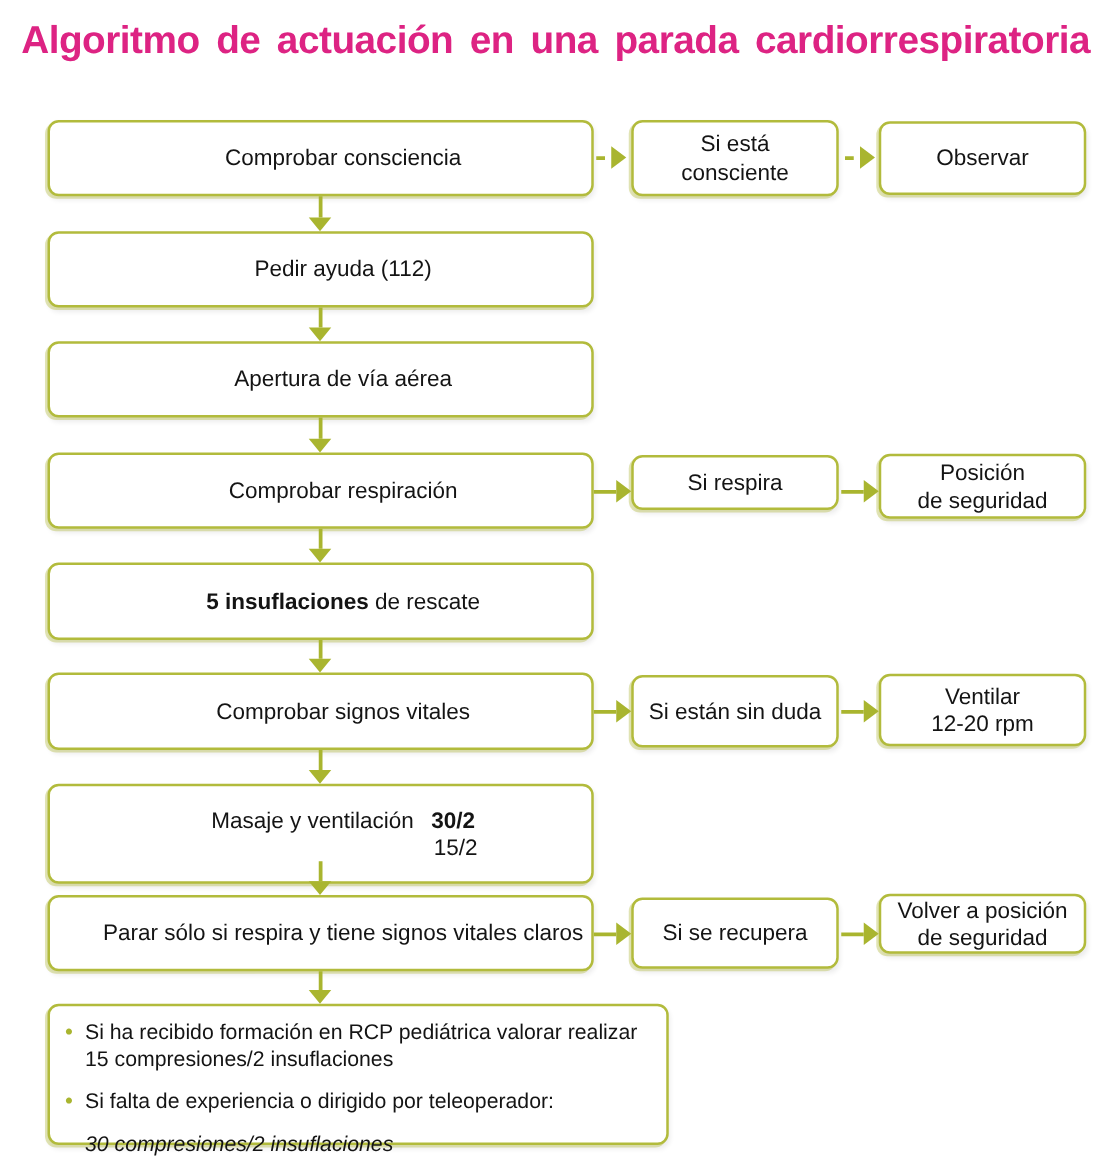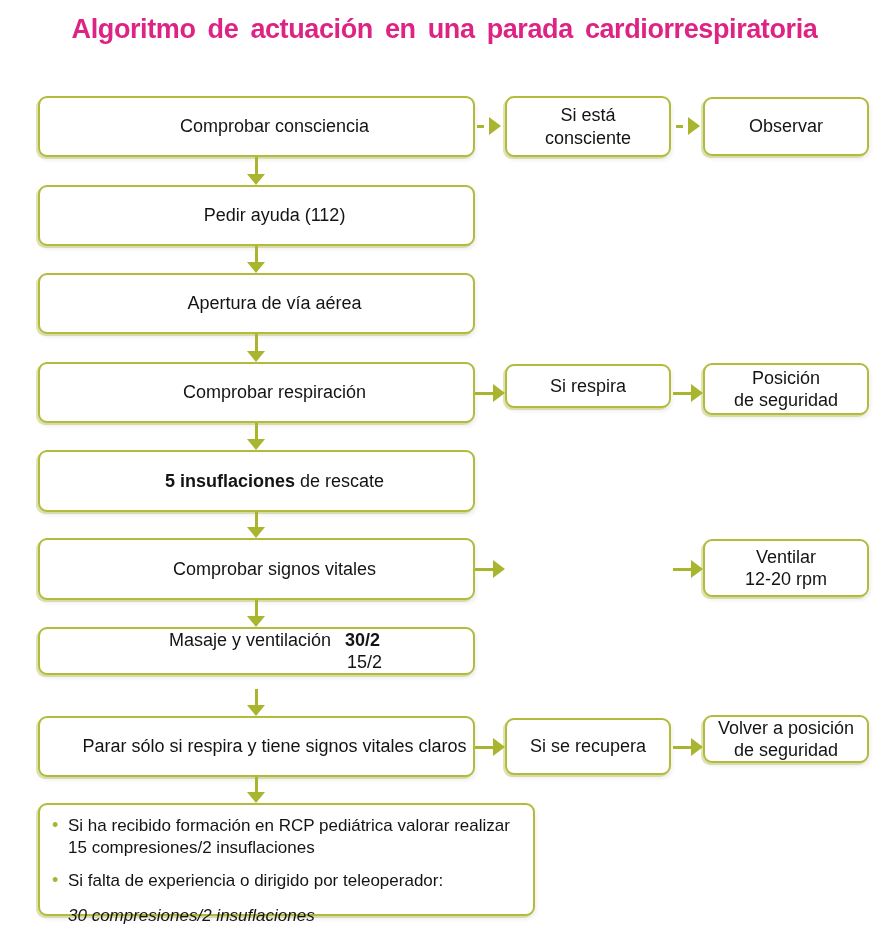--- a/index.html
+++ b/index.html
@@ -13,21 +13,21 @@
   body{font-family:"Liberation Sans", sans-serif;color:var(--ink);}
   .canvas{
     position:relative;
     width:889px;height:940px;
     background:#ffffff;
     overflow:hidden;
   }
   .title{
     position:absolute;top:14px;left:0;width:889px;
     text-align:center;
-    font-size:27px;font-weight:700;
+    font-size:31px;font-weight:700;
     letter-spacing:-0.4px;word-spacing:5px;
     color:var(--pink);
   }
   .box{
     position:absolute;
     background:#ffffff;
     border:2px solid var(--olive);
     border-radius:9px;
     box-shadow:-2px 2px 0 rgba(178,187,60,0.38), 1px 3px 4px rgba(0,0,0,0.08);
     display:flex;flex-direction:column;
@@ -99,21 +99,21 @@
   </div>
   <div class="box main" style="top:362px;height:61px">
     <span>Comprobar respiración</span>
   </div>
   <div class="box main" style="top:450px;height:62px">
     <span><span class="bold">5 insuflaciones</span><span> de rescate</span></span>
   </div>
   <div class="box main" style="top:538px;height:62px">
     <span>Comprobar signos vitales</span>
   </div>
-  <div class="box main" style="top:627px;height:48px">
+  <div class="box main" style="top:627px;height:80px">
     <div><span>Masaje y ventilación</span><span class="ratio-bold">30/2</span></div>
     <div class="ratio-alt">15/2</div>
   </div>
   <div class="box main" style="top:716px;height:61px">
     <span>Parar sólo si respira y tiene signos vitales claros</span>
   </div>
 
   <div class="varrow" style="top:157px">
       <div class="vline" style="height:17px"></div>
       <div class="vhead"></div>
@@ -178,20 +178,24 @@
     </div>
   <div class="box end" style="top:363px;height:52px">
     <div>Posición</div>
     <div>de seguridad</div>
   </div>
 
   <div class="harrow" style="left:475px;top:560px">
       <div class="hline"></div>
       <div class="hhead"></div>
     </div>
+  <div class="box mid" style="top:540px;height:58px">
+    <div>Si están sin duda</div>
+    <div></div>
+  </div>
   <div class="harrow" style="left:673px;top:560px">
       <div class="hline"></div>
       <div class="hhead"></div>
     </div>
   <div class="box end" style="top:539px;height:58px">
     <div>Ventilar</div>
     <div>12-20 rpm</div>
   </div>
 
   <div class="harrow" style="left:475px;top:738px">

